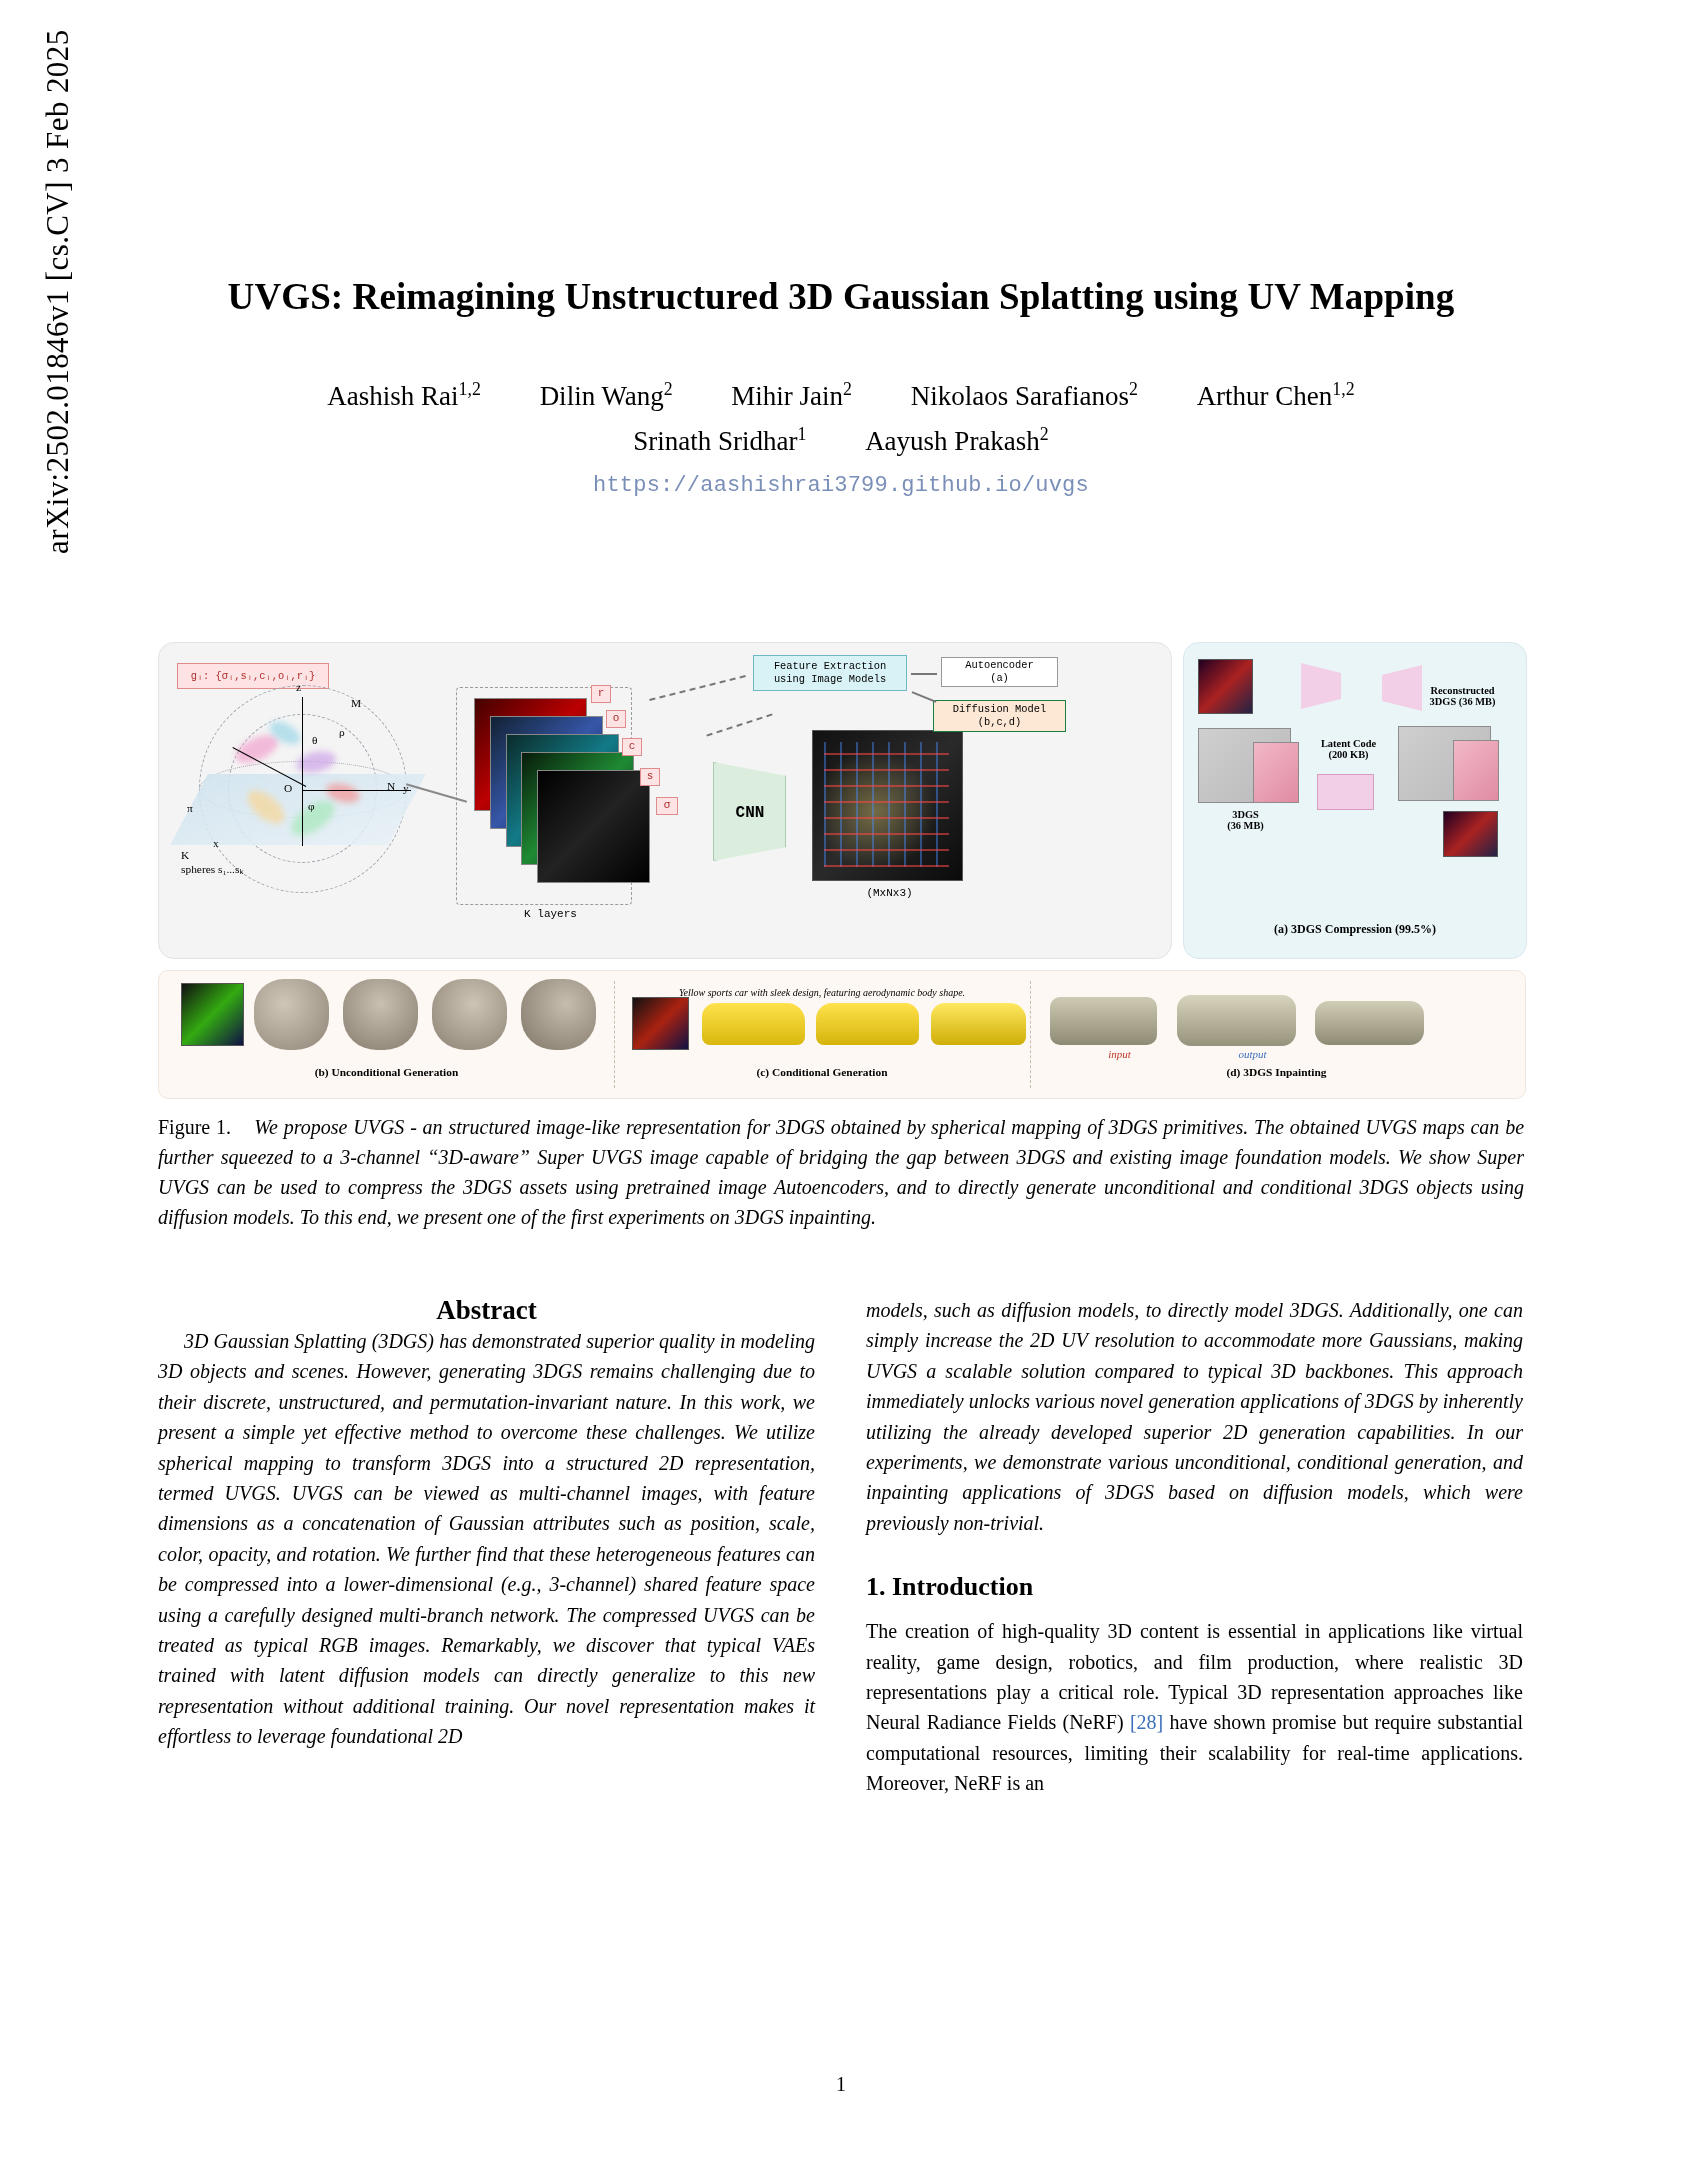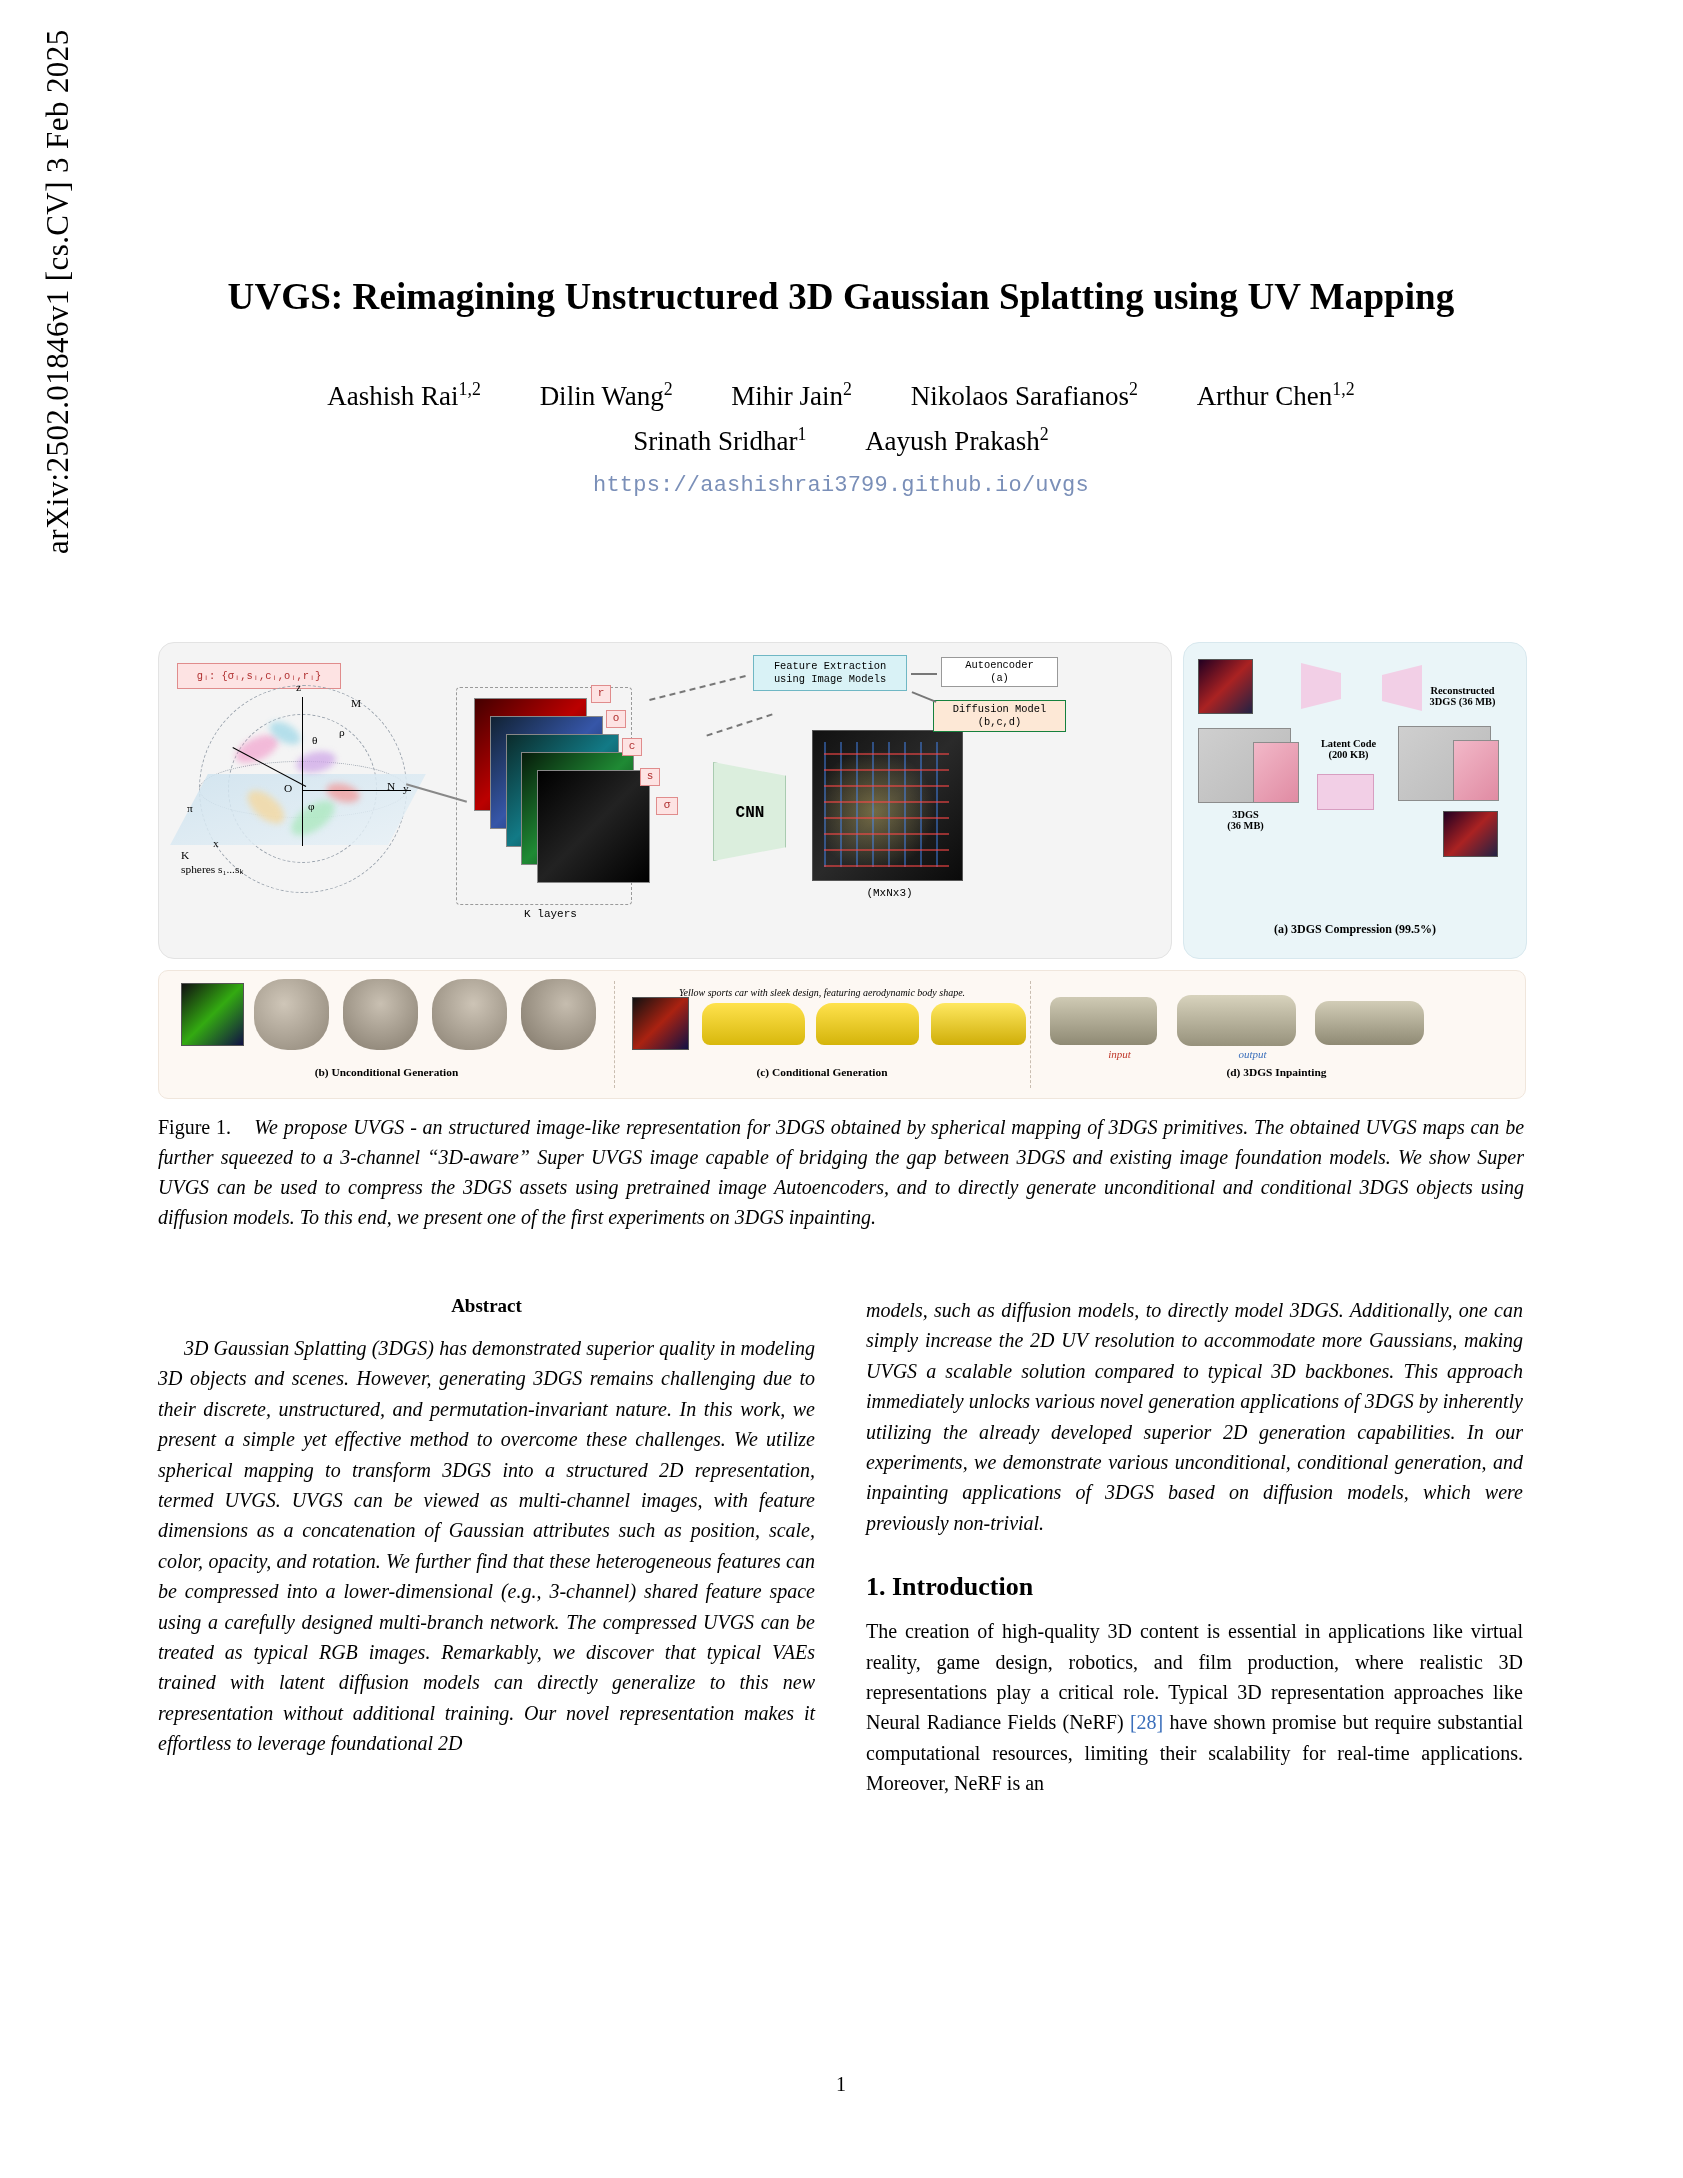--- a/index.html
+++ b/index.html
@@ -205,23 +205,23 @@
     position: absolute;
     left: 0;
     top: 1295px;
     width: 1366px;
     display: flex;
     gap: 51px;
   }
   .col { width: 657px; }
   .sec-head-center {
     text-align: center;
-    font-size: 19px;
+    font-size: 27px;
     font-weight: bold;
-    margin: 0 0 16px 0;
+    margin: 0 0 0 0;
   }
   .sec-head {
     font-size: 26px;
     font-weight: bold;
     margin: 34px 0 14px 0;
   }
   p.body {
     margin: 0;
     font-size: 20px;
     line-height: 1.52;
@@ -268,21 +268,21 @@
 
 
     <div class="url-line">https://aashishrai3799.github.io/uvgs</div>
 
     <div class="figure-wrap">
 
       <div class="fig-main">
 
         <div class="panel panel-left">
 
-          <div class="fbox pink" style="left:18px; top:20px; width:164px; height:26px;">gᵢ: {σᵢ,sᵢ,cᵢ,oᵢ,rᵢ}</div>
+          <div class="fbox pink" style="left:18px; top:20px; width:152px; height:26px;">gᵢ: {σᵢ,sᵢ,cᵢ,oᵢ,rᵢ}</div>
 
           <div class="sphere-area">
             <div class="circ" style="left:22px; top:28px; width:206px; height:206px;"></div>
             <div class="circ" style="left:51px; top:57px; width:147px; height:147px;"></div>
             <div class="circ" style="left:22px; top:104px; width:206px; height:55px; border-style:dotted;"></div>
             <div class="ellipse-plane"></div>
             <div class="blob" style="left:57px; top:81px; width:46px; height:22px; background:#f2a7d0; transform:rotate(-25deg);"></div>
             <div class="blob" style="left:91px; top:67px; width:34px; height:18px; background:#9fd8e8; transform:rotate(30deg);"></div>
             <div class="blob" style="left:119px; top:95px; width:40px; height:20px; background:#cfa7e8; transform:rotate(-12deg);"></div>
             <div class="blob" style="left:67px; top:139px; width:44px; height:22px; background:#f6d79a; transform:rotate(40deg);"></div>

